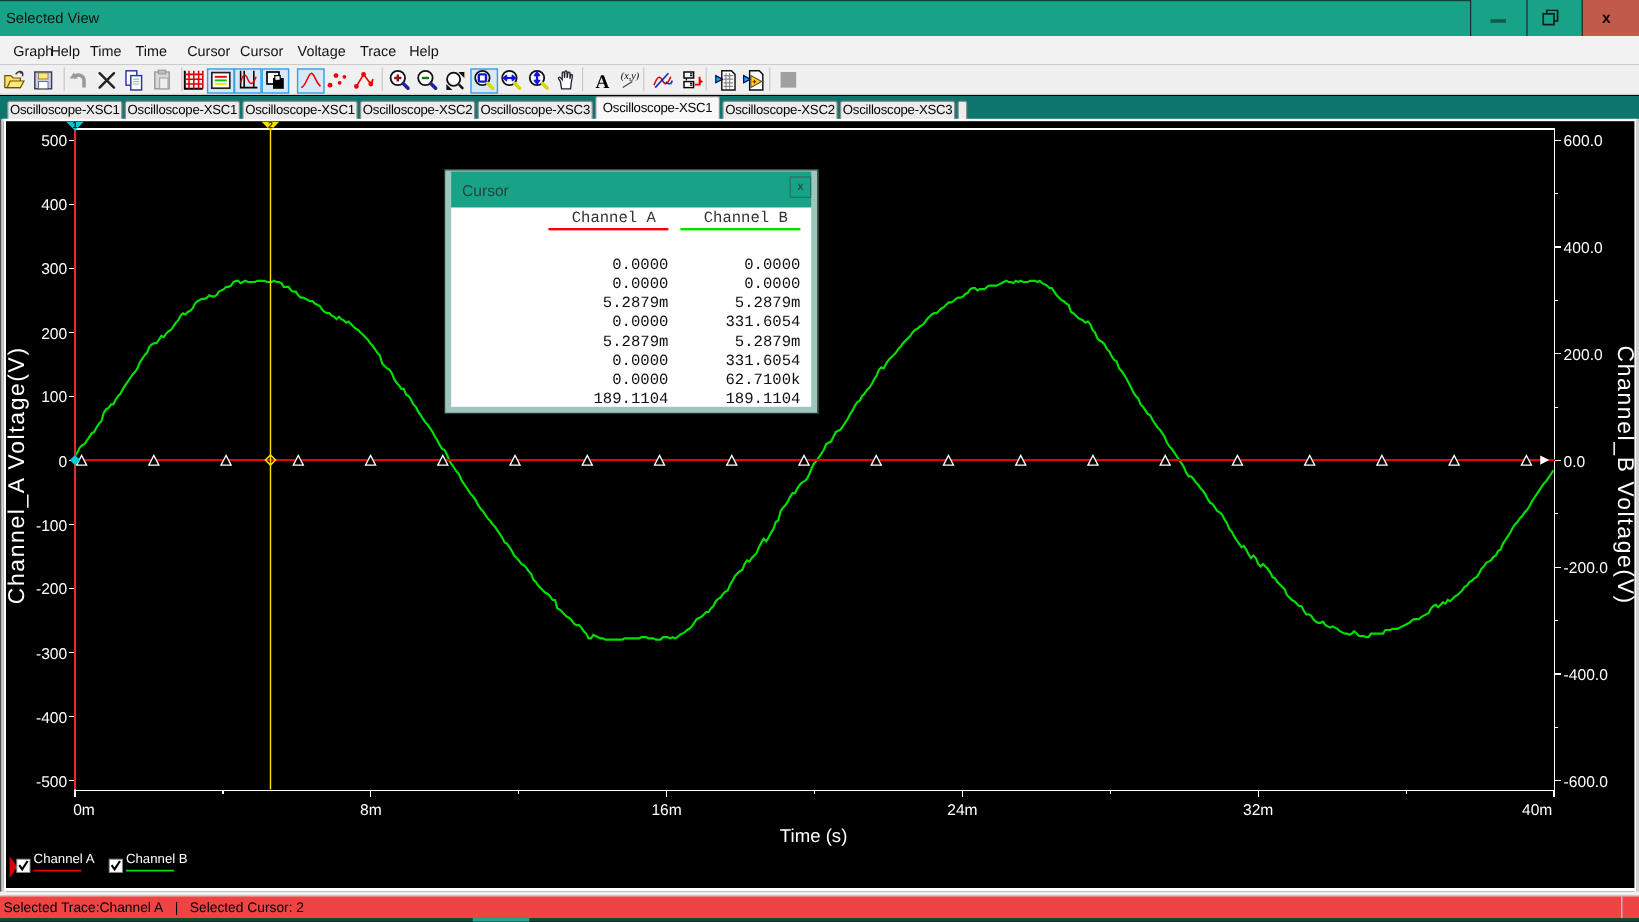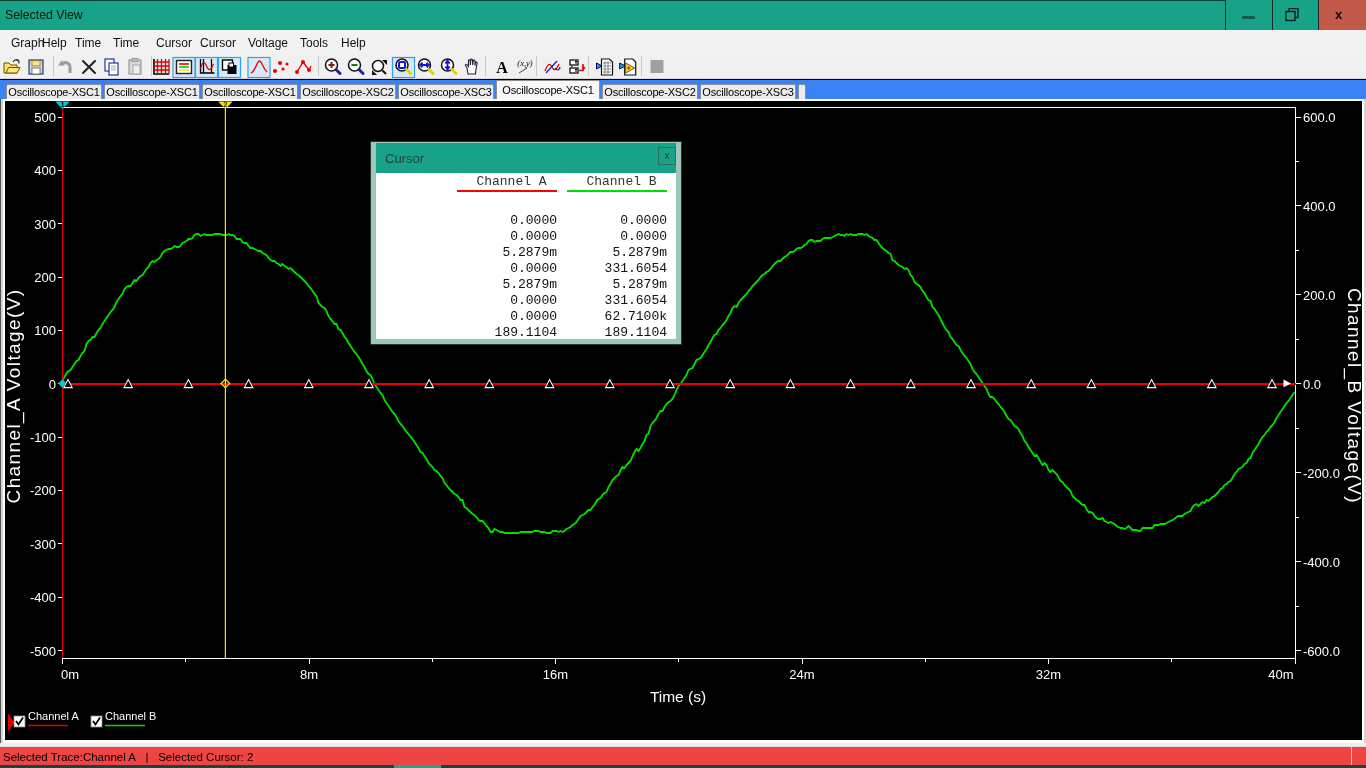--- a/index.html
+++ b/index.html
@@ -2,21 +2,21 @@
 <html><head><meta charset="utf-8"><style>
 *{margin:0;padding:0;box-sizing:border-box}
 html,body{width:1366px;height:768px;overflow:hidden;background:#000;font-family:"Liberation Sans",sans-serif}
 .abs{position:absolute}
 #titlebar{left:0;top:0;width:1366px;height:30px;background:#18a287}
 .wbtn{top:0;height:30px;border-left:1px solid #1e2b29}
 #menubar{left:0;top:30px;width:1366px;height:24px;background:#f2f2f2}
 #menubar span{position:absolute;top:6px;font-size:12px;color:#111}
 #toolbar{left:0;top:54px;width:1366px;height:25px;background:#f0f0f0;border-bottom:1px solid #d5d5d5}
 .tsep{position:absolute;top:2px;width:1px;height:20px;background:#c9c9c9}
-#tabbar{left:0;top:80px;width:1366px;height:21px;background:#3b82f6}
+#tabbar{left:0;top:80px;width:1366px;height:21px;background:#0f766e}
 .tab{position:absolute;top:4px;height:17px;background:#ececec;border:1px solid #8f8f8f;border-radius:2px 2px 0 0;font-size:11px;letter-spacing:-0.2px;white-space:nowrap;overflow:hidden;color:#000;text-align:center;line-height:15px}
 .tab.sel{top:0;height:21px;background:#f8f8f8;border-bottom:none;line-height:19px}
 #statusline{left:3px;top:740px;width:1360px;height:3px;background:#fff}
 #statusbar{left:0;top:746px;width:1366px;height:19px;background:#ef4444;border-top:1px solid #e0e0e0}
 #statusbar div{position:absolute;top:4px;left:3px;font-size:11.5px;color:#000}
 #bottomstrip{left:0;top:765px;width:1366px;height:3px;background:#17463c}
 #bstseg{left:394px;top:765px;width:47px;height:3px;background:#1fa78c}
 
 #popup{left:370px;top:141px;width:312px;height:204px;background:#9ec6bd;border:1px solid #23352f;box-shadow:1px 2px 2px rgba(0,0,0,.5)}
 #popup .ptitle{position:absolute;left:5px;top:1px;width:300px;height:30px;background:#18a287}
@@ -40,21 +40,21 @@
   </svg>
 <div class="abs" style="left:1335px;top:7px;font-size:13px;font-weight:bold;color:#0a0a0a">x</div>
 <div class="abs" id="menubar">
     <span style="left:11px">Graph</span>
     <span style="left:42px">Help</span>
     <span style="left:75px">Time</span>
     <span style="left:113px">Time</span>
     <span style="left:156px">Cursor</span>
     <span style="left:200px">Cursor</span>
     <span style="left:248px">Voltage</span>
-    <span style="left:300px">Tools</span>
+    <span style="left:300px">Trace</span>
     <span style="left:341px">Help</span>
   </div>
 <div class="abs" id="toolbar">
 <div class="tsep" style="left:53px"></div>
 <div class="tsep" style="left:151px"></div>
 <div class="tsep" style="left:317.6px"></div>
 <div class="tsep" style="left:484.6px"></div>
 <div class="tsep" style="left:536.1px"></div>
 <div class="tsep" style="left:588.4px"></div>
 <div class="tsep" style="left:640.6px"></div>

